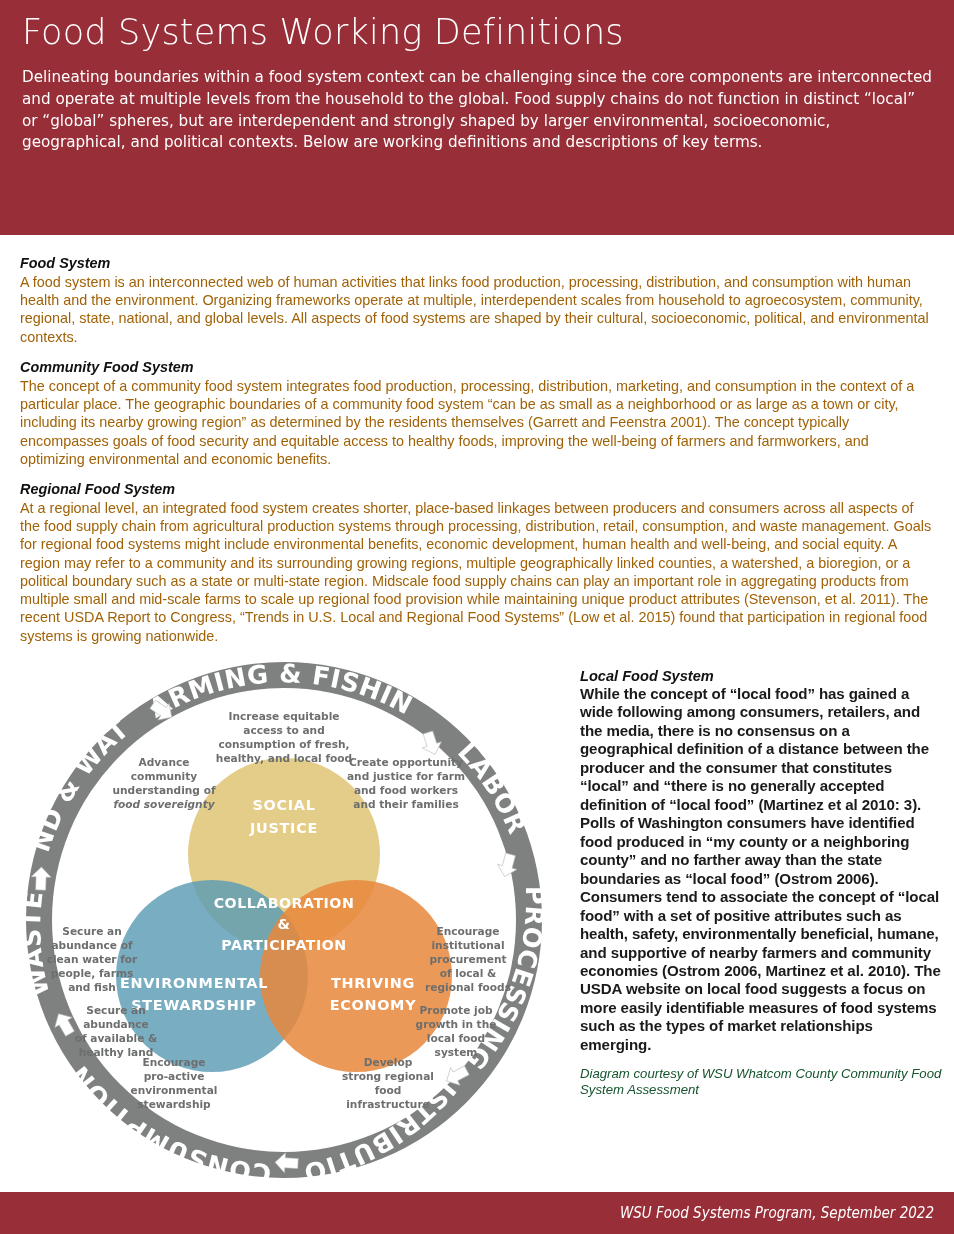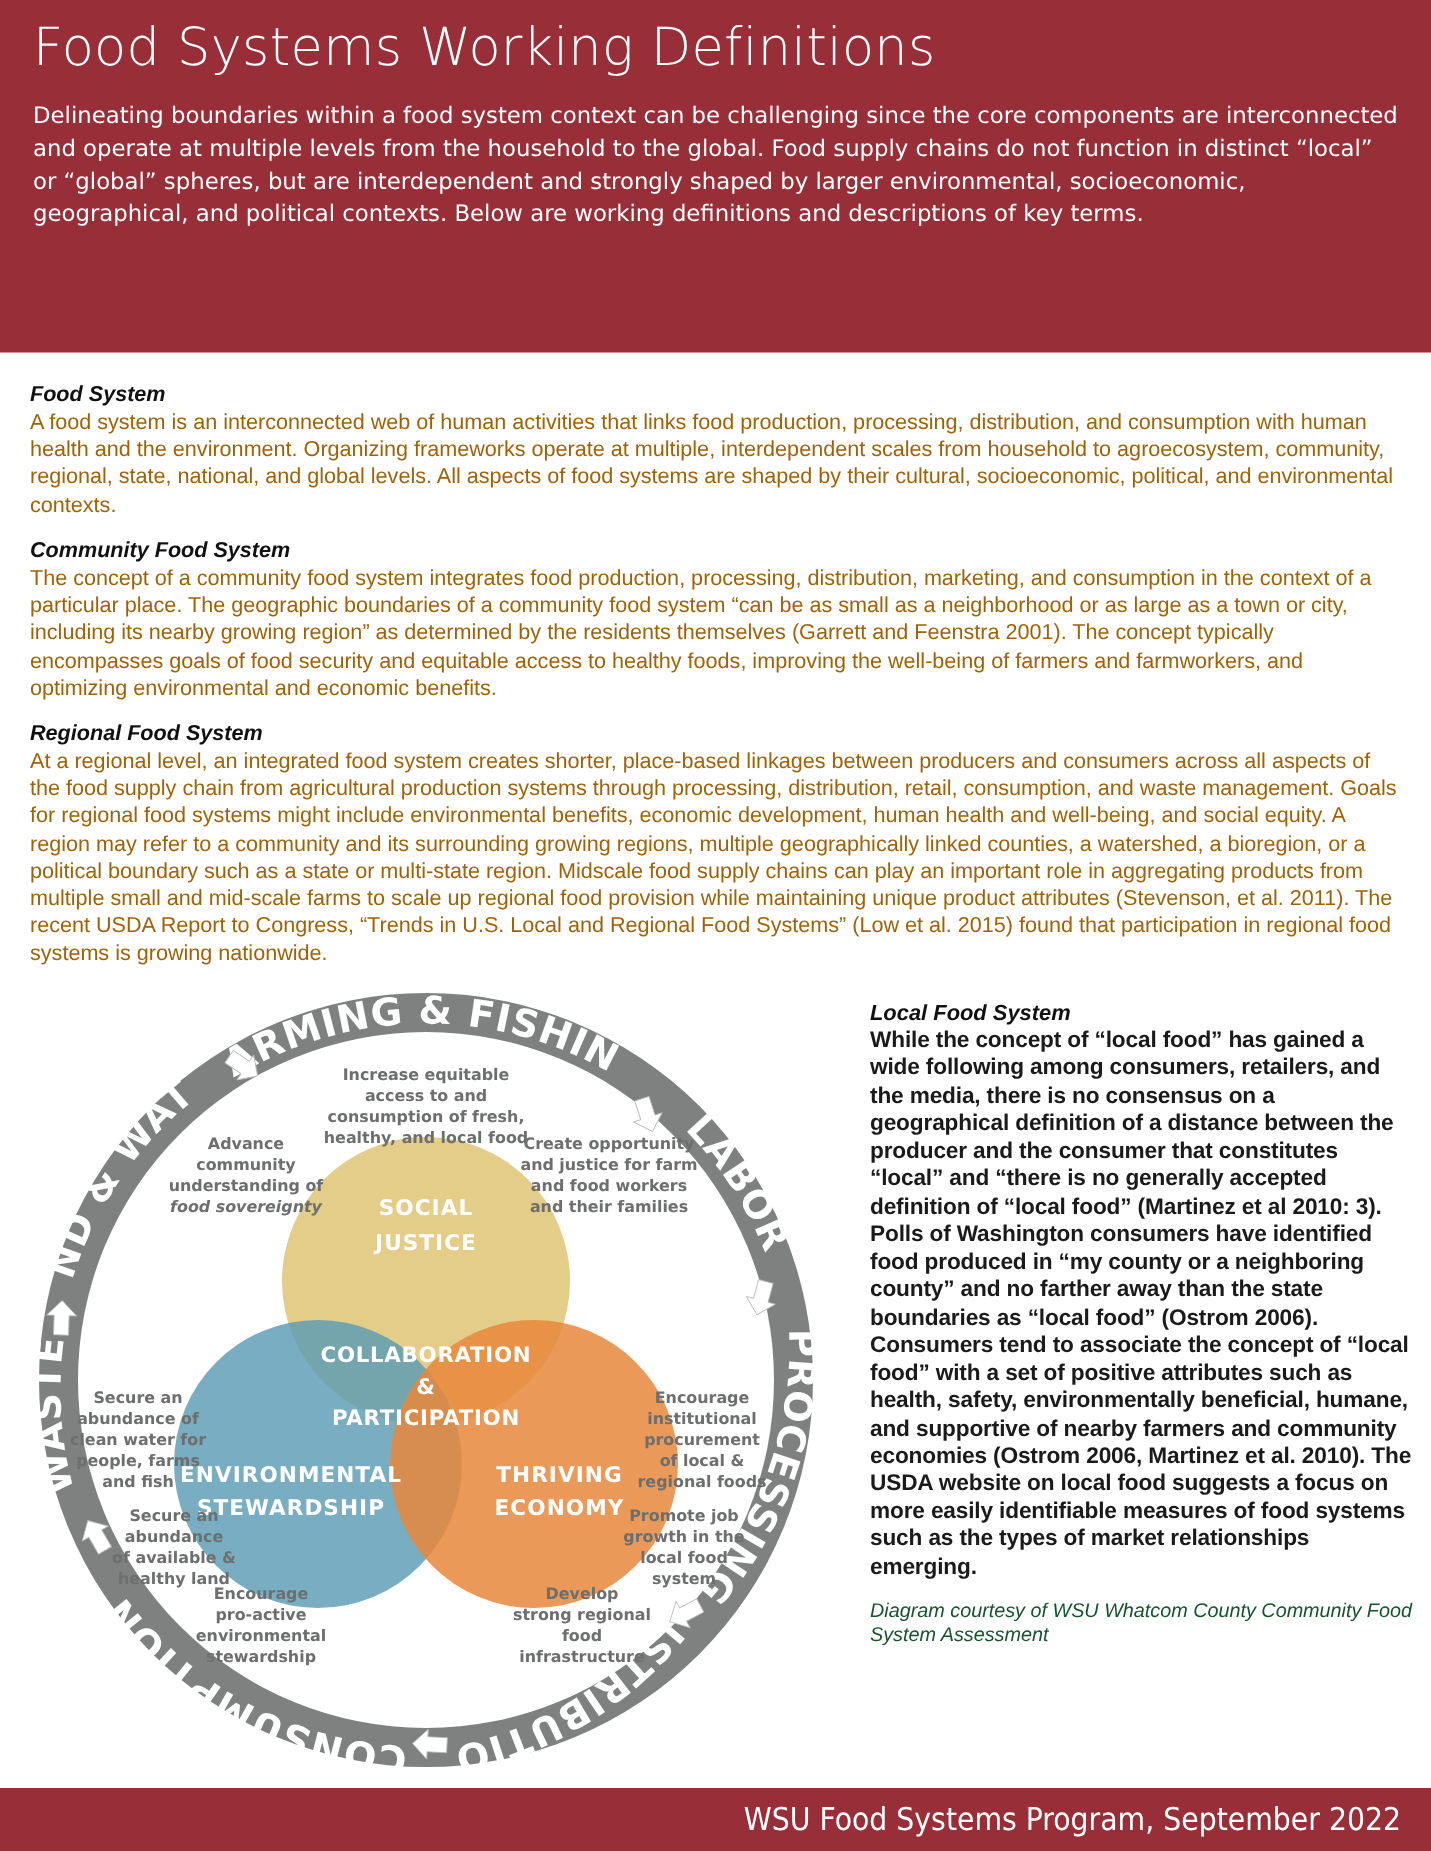--- a/index.html
+++ b/index.html
@@ -101,24 +101,25 @@
     width: 954px;
     height: 42px;
     background: #982e38;
     color: #ffffff;
     display: flex;
     align-items: center;
     justify-content: flex-end;
     padding-right: 20px;
   }
   #footer-text {
-    font-size: 21px;
+    font-size: 15px;
     font-weight: 400;
     font-family: "DejaVu Sans", sans-serif;
     font-stretch: condensed;
+    font-style: italic;
   }
 
   
   svg { display: block; }
   .ring-band { fill: #7f8080; }
   .ring-text {
     fill: #ffffff;
     font-family: "DejaVu Sans", sans-serif;
     font-weight: bold;
     font-size: 25.5px;

